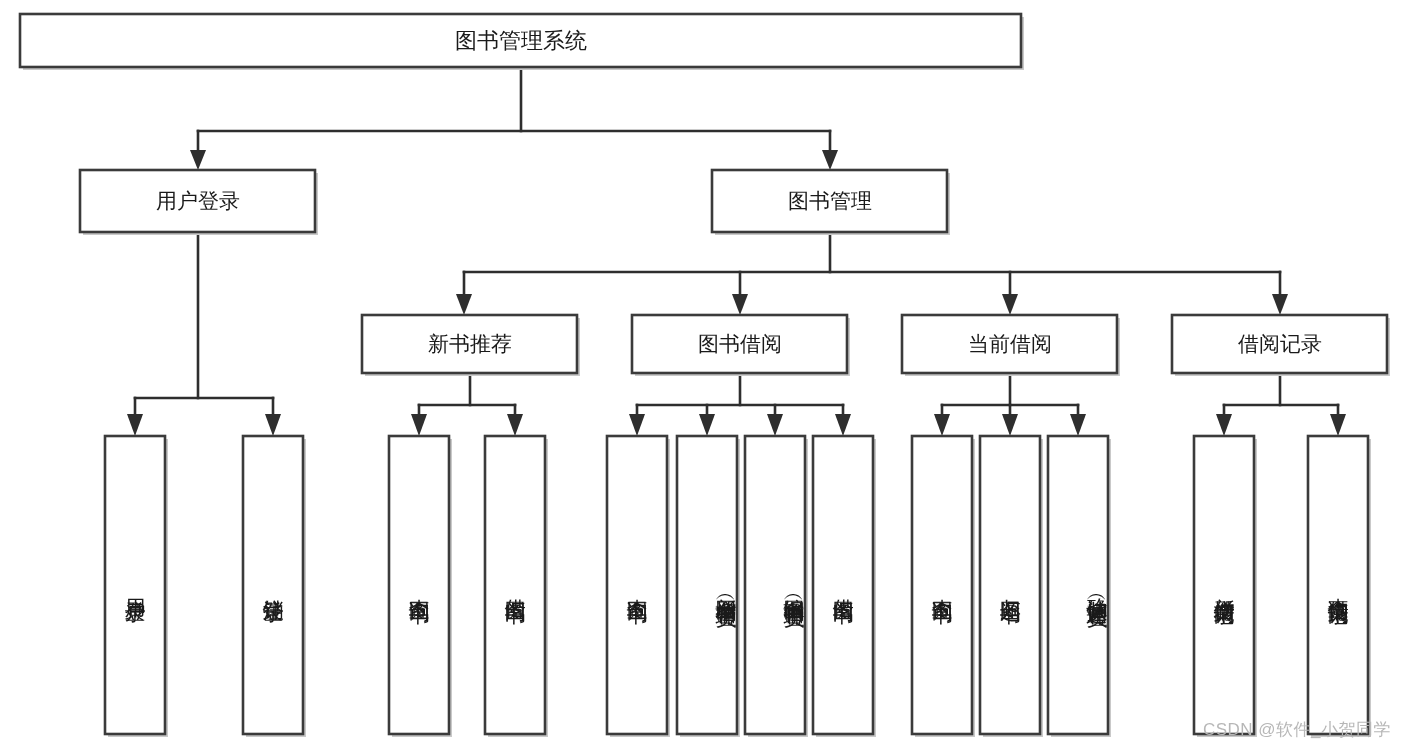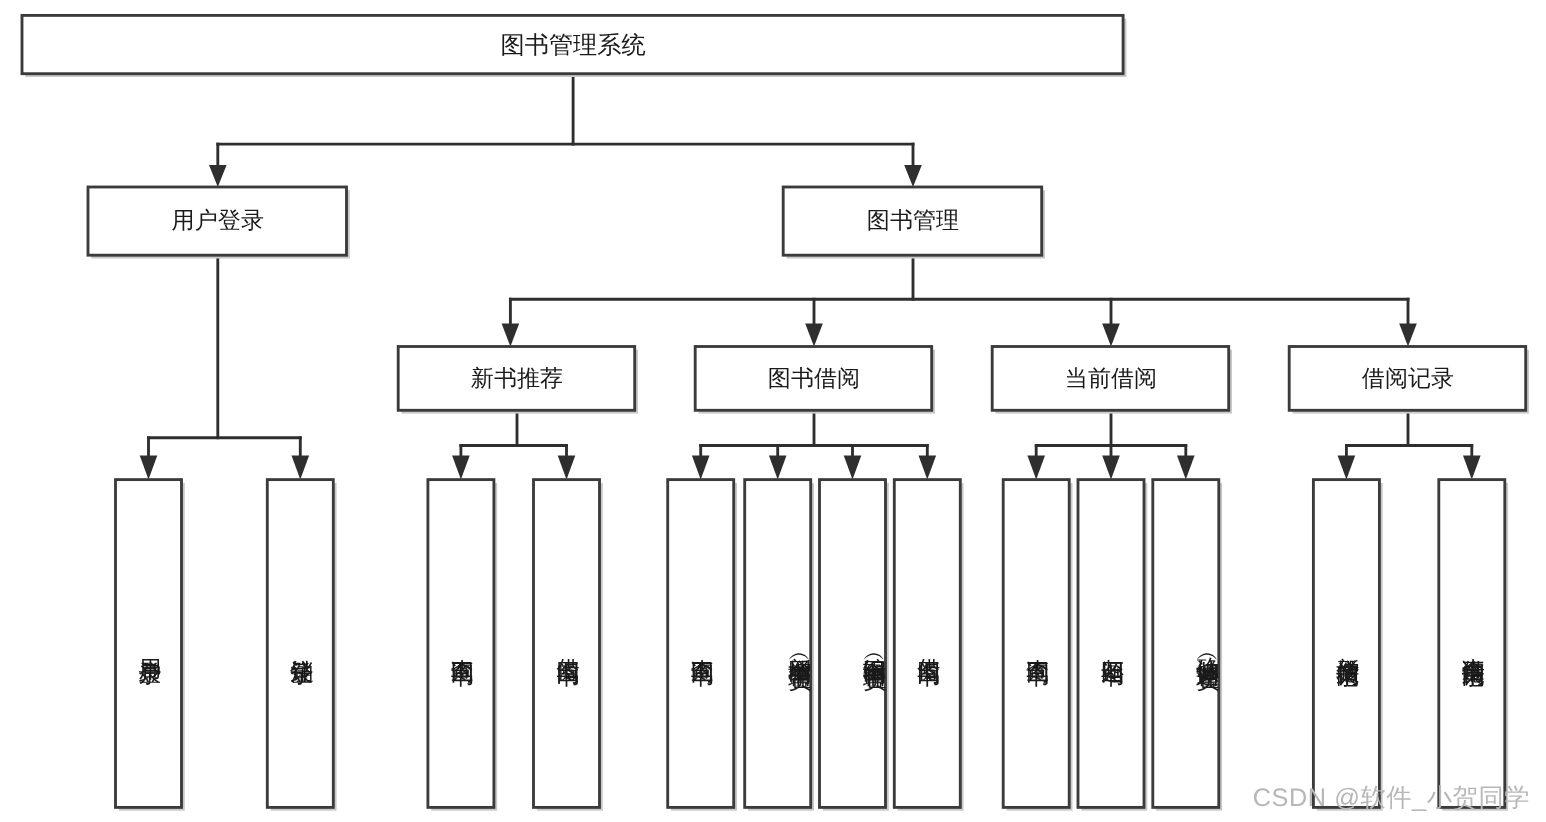--- a/index.html
+++ b/index.html
@@ -69,21 +69,21 @@
     color: #1a1a1a;
     letter-spacing: 1.5px;
     white-space: nowrap;
     pointer-events: none;
   }
   #watermark {
     position: absolute;
     right: 14px;
     bottom: 6px;
     font-family: "Liberation Sans", "DejaVu Sans", sans-serif;
-    font-size: 23px;
+    font-size: 17px;
     color: #b7b7b7;
     letter-spacing: 0.5px;
     white-space: nowrap;
     text-align: right;
   }
 </style>
 </head>
 <body>
 
 <div id="diagram-root">

